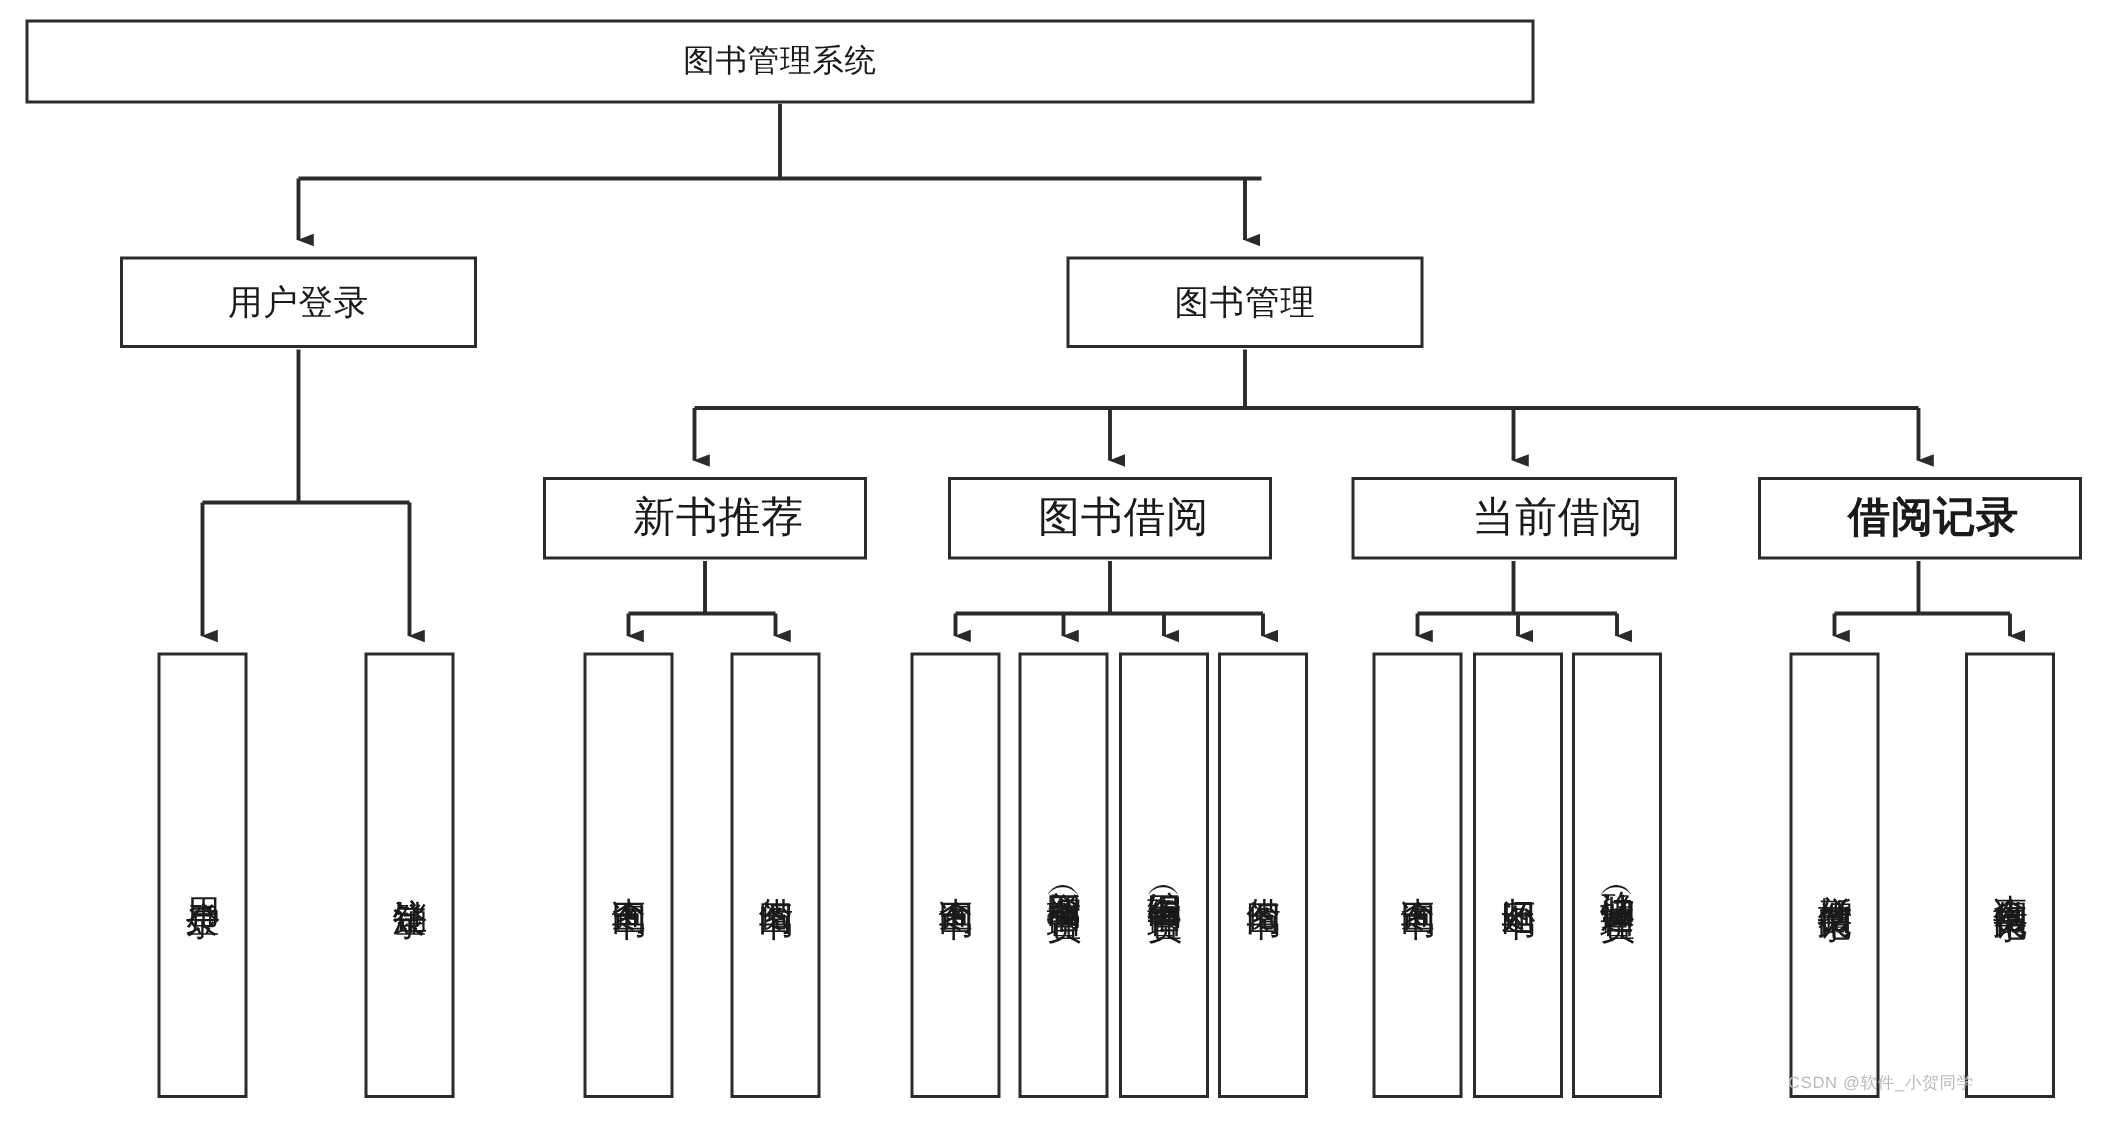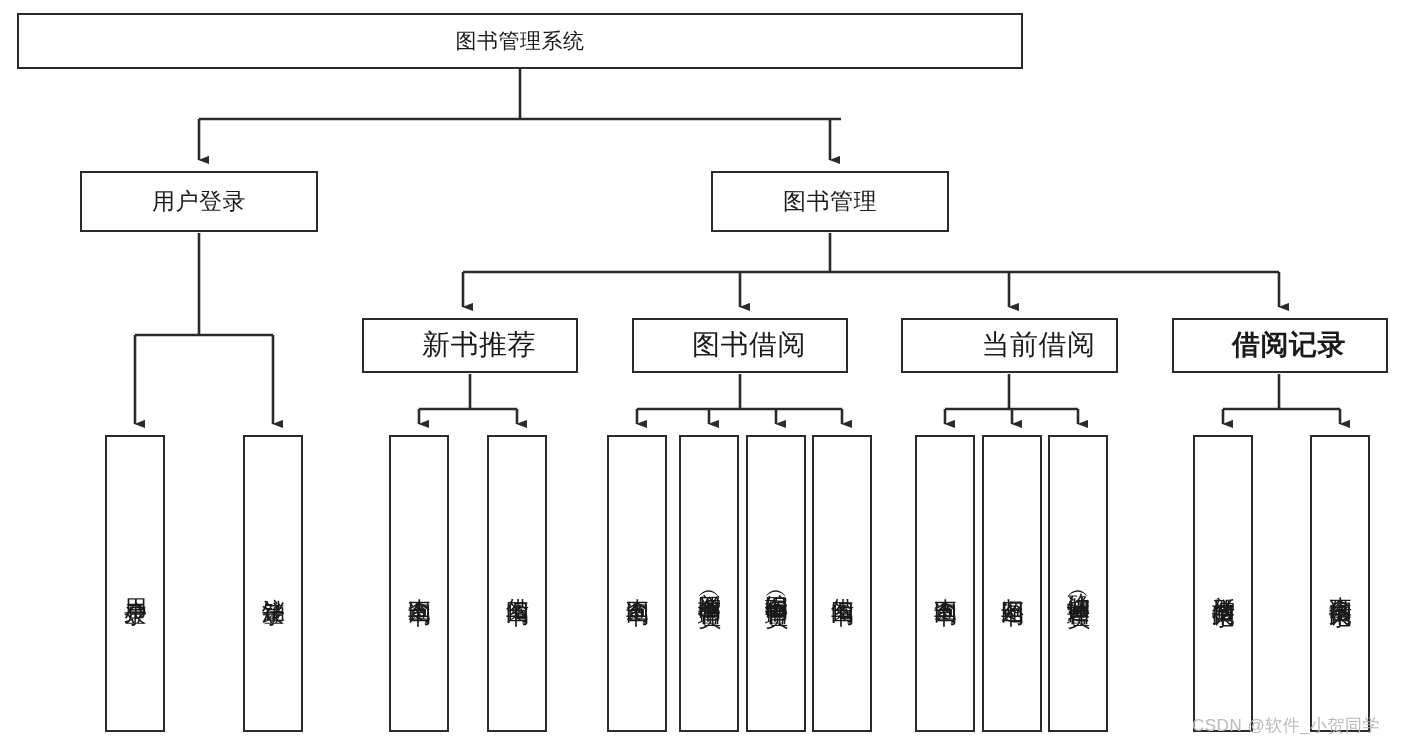--- a/index.html
+++ b/index.html
@@ -52,21 +52,21 @@
     writing-mode: vertical-rl;
     text-orientation: upright;
     font-size: 23px;
     line-height: 1.12;
     letter-spacing: 2px;
     white-space: nowrap;
     color: #1a1a1a;
   }
   .watermark {
     position: absolute;
-    font-size: 17px;
+    font-size: 11px;
     color: #b9b9b9;
     white-space: nowrap;
     letter-spacing: 0.5px;
     text-align: right;
   }
 </style>
 </head>
 <body>
 
 <div id="diagram-root">

